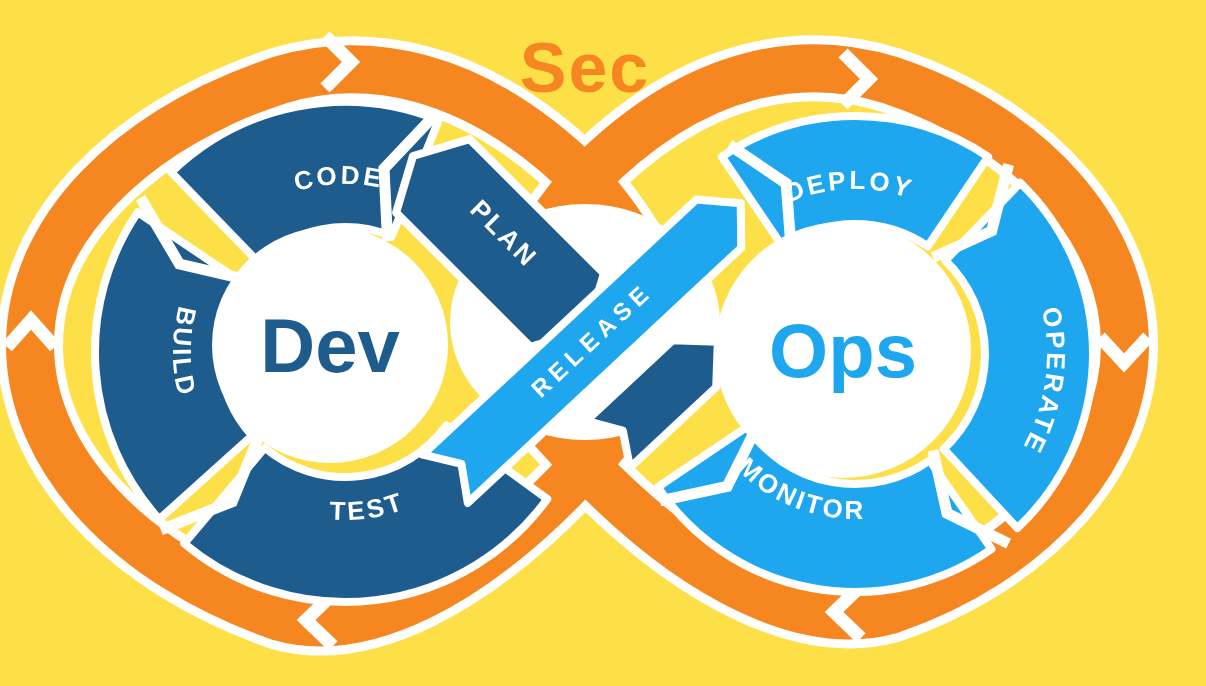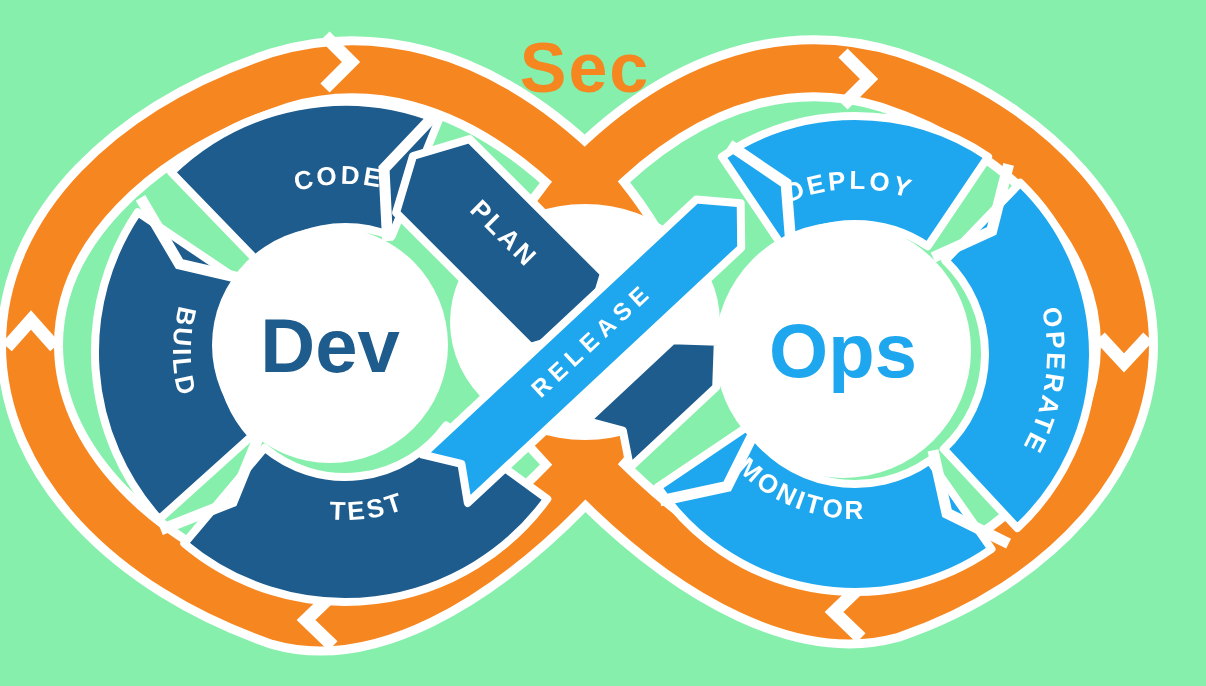--- a/index.html
+++ b/index.html
@@ -1,16 +1,16 @@
 <!DOCTYPE html>
 <html><head>
 <meta charset="utf-8">
 <style>
   html,body{margin:0;padding:0;background:#ffffff;}
-  .stage{width:1206px;height:686px;position:relative;background:#86efac;overflow:hidden;}
+  .stage{width:1206px;height:686px;position:relative;background:#fde047;overflow:hidden;}
   svg{display:block;}
   text{font-family:"Liberation Sans","DejaVu Sans",sans-serif;font-weight:bold;}
   .sec-label{font-size:70px;fill:#F6861F;letter-spacing:2px;}
   .big-label-dev{font-size:76px;fill:#1D5C8D;}
   .big-label-ops{font-size:76px;fill:#1EA7EE;}
   .stage-label{font-size:26px;fill:#ffffff;letter-spacing:3px;}
   .release-label{font-size:24px;fill:#ffffff;letter-spacing:6px;}
   .fill-dev{fill:#1D5C8D;}
   .fill-ops{fill:#1EA7EE;}
   .seg{stroke:#ffffff;stroke-width:8;stroke-linejoin:round;}

